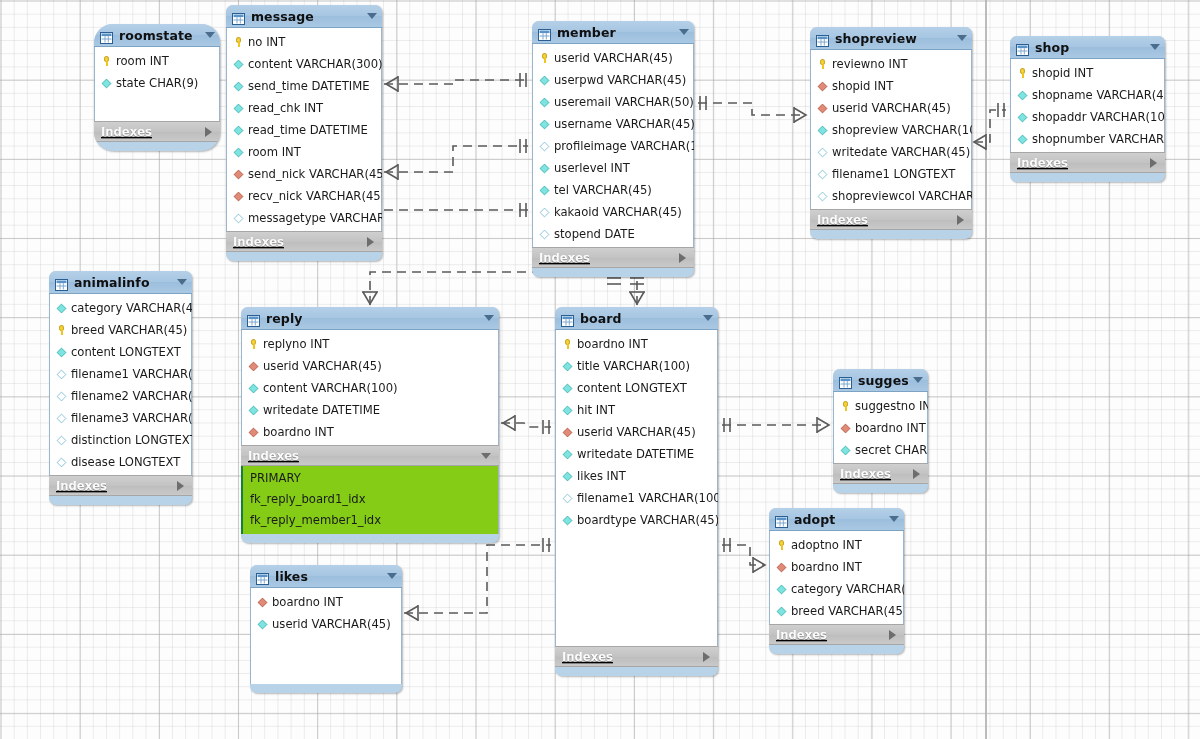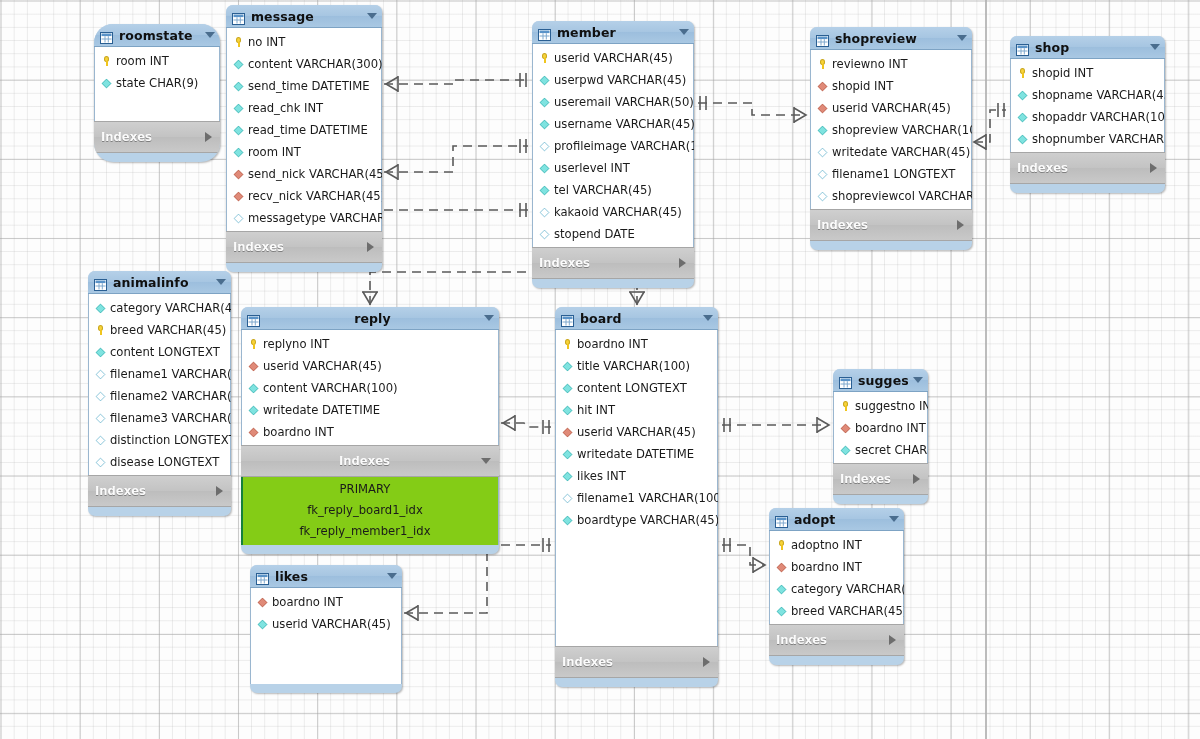--- a/index.html
+++ b/index.html
@@ -135,28 +135,29 @@
   }
   .gl.dia {
     transform: rotate(45deg) scale(0.62);
     box-sizing: border-box;
   }
   .gl.dia.cyan  { background: #7fe3e0; border: 1px solid #30a8a8; }
   .gl.dia.hollow{ background: #ffffff; border: 1px solid #4fa8c6; }
   .gl.dia.red   { background: #e08a78; border: 1px solid #b05743; }
 
   .idx-bar {
-    height: 32px;
+    height: 21px;
     display: flex;
     align-items: center;
     padding: 0 8px 0 7px;
     box-sizing: border-box;
     background: linear-gradient(to bottom, #cfcfcf 0%, #c3c3c3 50%, #bdbdbd 51%, #c9c9c9 100%);
     border-top: 1px solid #a6a6a6;
     border-bottom: 1px solid #a6a6a6;
+    text-decoration: underline;
   }
   .idx-lbl {
     font-size: 11.6px;
     font-weight: bold;
     color: #fbfbfb;
     text-shadow: 0 1px 0 rgba(110,110,110,0.8);
     flex: 1 1 auto;
   }
   .idx-arrow-r {
     width: 0; height: 0;
@@ -503,21 +504,21 @@
           <div class="fld">
             <span class="gl dia cyan"></span>
             <span class="fld-txt">shopnumber VARCHAR(45)</span>
           </div>
         </div>
         <div class="idx-bar">
           <span class="idx-lbl">Indexes</span>
           <span class="idx-arrow-r"></span>
         </div>
       </div>
-      <div class="tbl" style="left: 49px; top: 271px; width: 143px; margin-left: 39px;">
+      <div class="tbl" style="left: 49px; top: 271px; width: 143px;">
         <div class="tbl-head">
           <span class="tbl-icon"><svg viewBox="0 0 13 12" width="13" height="12">
               <rect x="0.5" y="0.5" width="12" height="11" fill="#ffffff" stroke="#2a5f93" stroke-width="1"></rect>
               <rect x="1.5" y="1.5" width="10" height="2.6" fill="#5a93c8"></rect>
               <line x1="1.5" y1="7" x2="11.5" y2="7" stroke="#7fa8cd" stroke-width="1"></line>
               <line x1="5" y1="4.2" x2="5" y2="10.5" stroke="#7fa8cd" stroke-width="1"></line>
               <line x1="8.3" y1="4.2" x2="8.3" y2="10.5" stroke="#7fa8cd" stroke-width="1"></line>
             </svg></span>
           <span class="tbl-title">animalinfo</span>
           <span class="chev"></span>
@@ -554,21 +555,21 @@
           <div class="fld">
             <span class="gl dia hollow"></span>
             <span class="fld-txt">disease LONGTEXT</span>
           </div>
         </div>
         <div class="idx-bar">
           <span class="idx-lbl">Indexes</span>
           <span class="idx-arrow-r"></span>
         </div>
       </div>
-      <div class="tbl" style="left: 241px; top: 307px; width: 258px; text-align: center;">
+      <div class="tbl" style="left: 241px; top: 307px; width: 258px;">
         <div class="tbl-head">
           <span class="tbl-icon"><svg viewBox="0 0 13 12" width="13" height="12">
               <rect x="0.5" y="0.5" width="12" height="11" fill="#ffffff" stroke="#2a5f93" stroke-width="1"></rect>
               <rect x="1.5" y="1.5" width="10" height="2.6" fill="#5a93c8"></rect>
               <line x1="1.5" y1="7" x2="11.5" y2="7" stroke="#7fa8cd" stroke-width="1"></line>
               <line x1="5" y1="4.2" x2="5" y2="10.5" stroke="#7fa8cd" stroke-width="1"></line>
               <line x1="8.3" y1="4.2" x2="8.3" y2="10.5" stroke="#7fa8cd" stroke-width="1"></line>
             </svg></span>
           <span class="tbl-title">reply</span>
           <span class="chev"></span>

